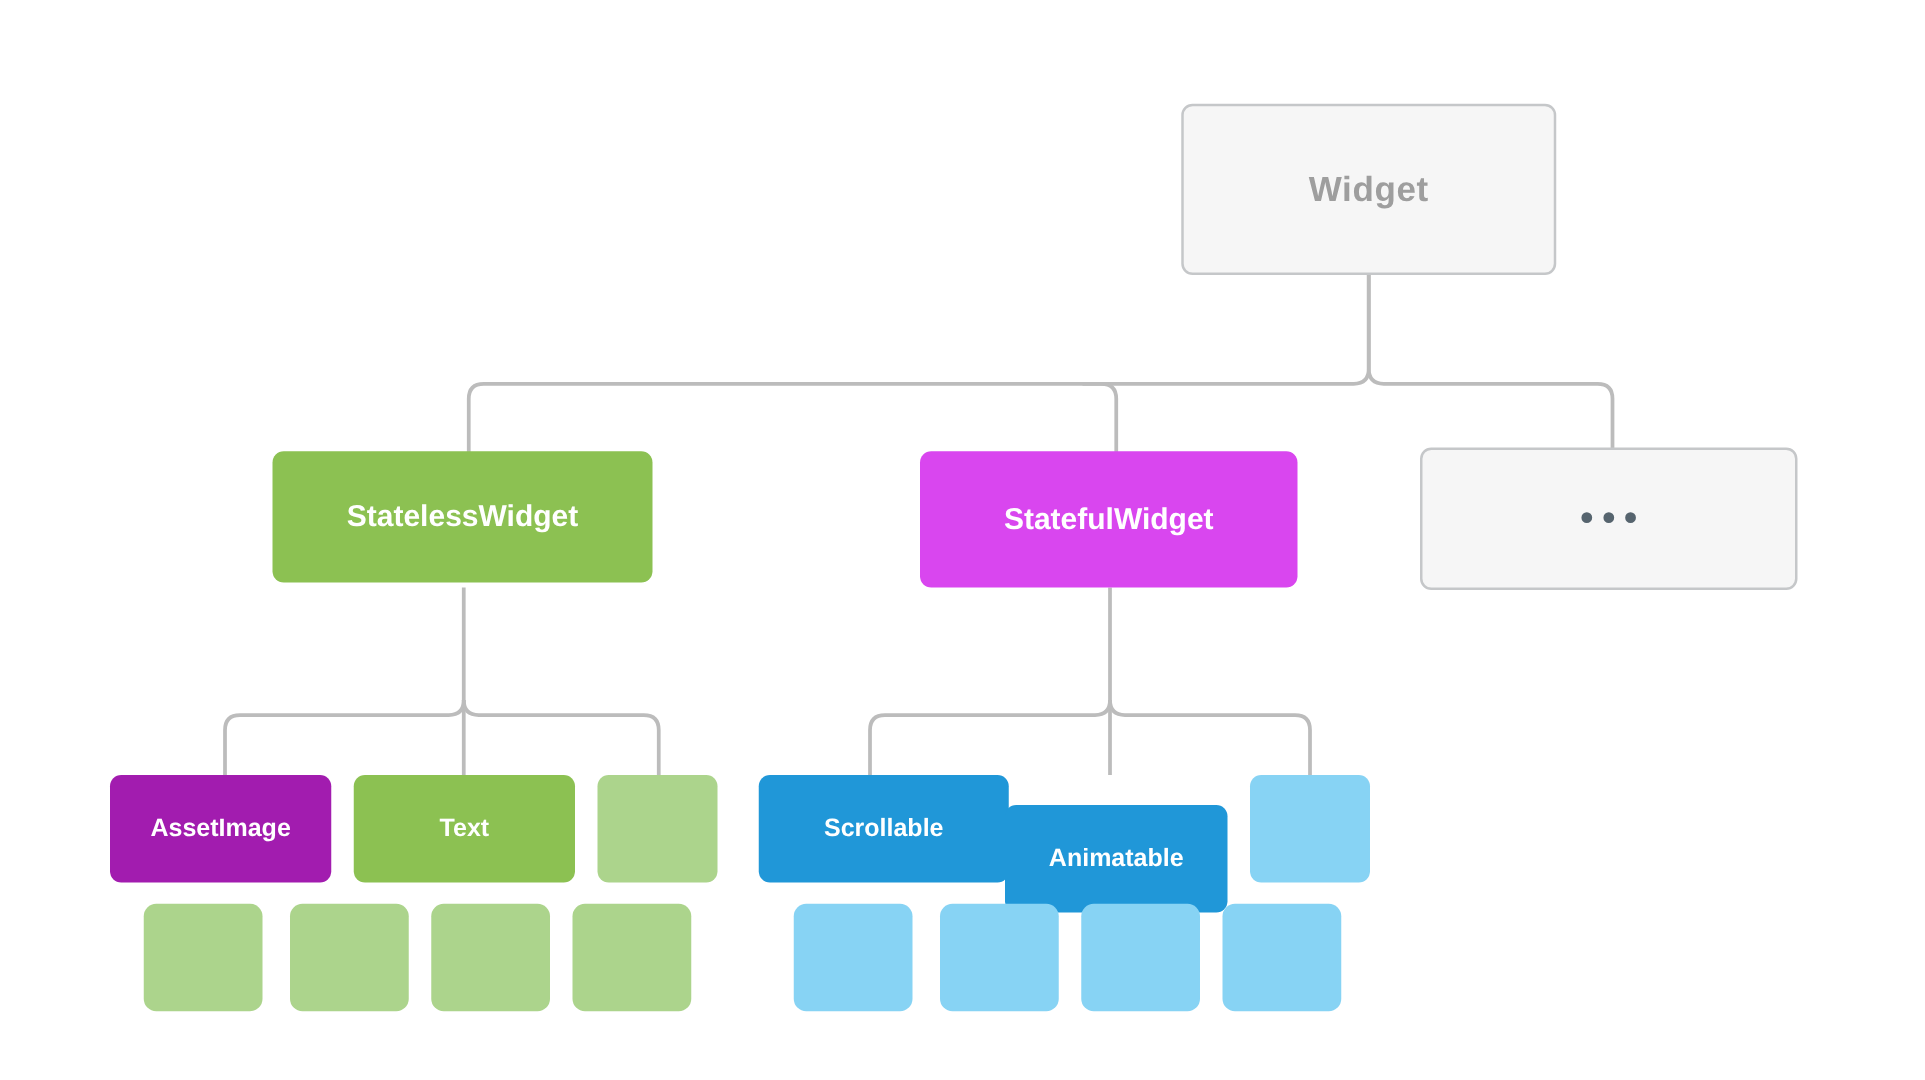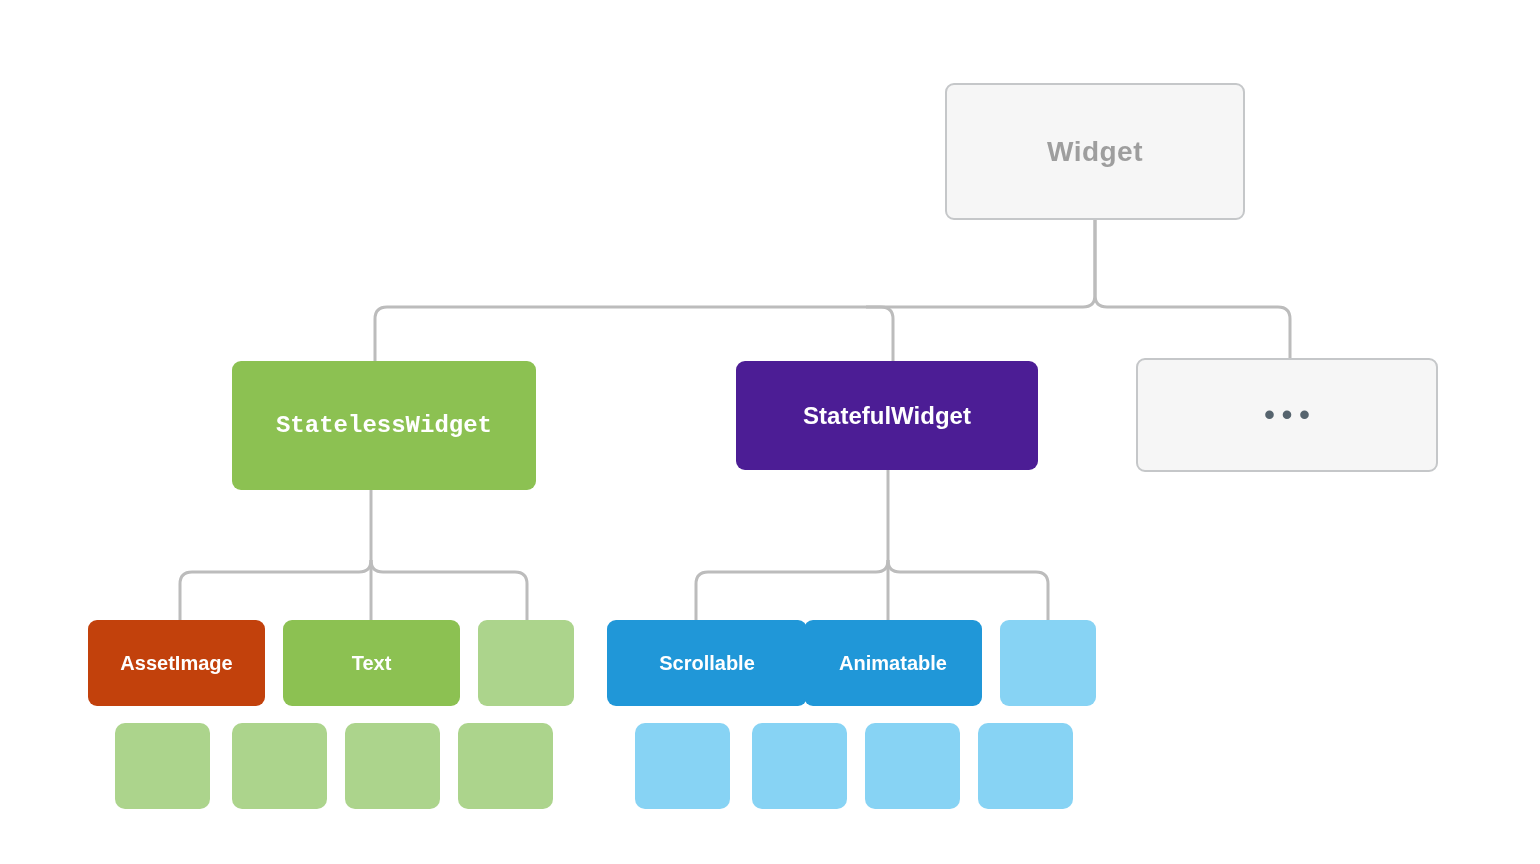--- a/index.html
+++ b/index.html
@@ -60,49 +60,49 @@
       <path d="M 888 470 V 620"></path>
       <path d="M 888 560 Q 888 572 876 572 H 708 Q 696 572 696 584 V 620"></path>
       <path d="M 888 560 Q 888 572 900 572 H 1036 Q 1048 572 1048 584 V 620"></path>
     </g>
   </svg>
 
   <div class="node gray lvl1" style="left: 945px; top: 83px; width: 300px; height: 137px; background-color: rgb(246, 246, 246); border-color: rgb(197, 199, 201); color: rgb(158, 158, 158);">
     <span>Widget</span>
   </div>
 
-  <div class="node lvl2" style="left: 232px; top: 361px; width: 304px; height: 129px; background-color: rgb(140, 193, 82); font-family: Liberation Mono, monospace;">
+  <div class="node lvl2" style="left: 218px; top: 361px; width: 304px; height: 105px; background-color: rgb(140, 193, 82);">
     <span>StatelessWidget</span>
   </div>
 
-  <div class="node lvl2" style="left: 736px; top: 361px; width: 302px; height: 109px; background-color: #4c1d95;">
+  <div class="node lvl2" style="left: 736px; top: 361px; width: 302px; height: 109px; background-color: #d946ef;">
     <span>StatefulWidget</span>
   </div>
 
   <div class="node gray lvl2" style="left: 1136px; top: 358px; width: 302px; height: 114px; background-color: rgb(246, 246, 246); border-color: rgb(197, 199, 201); color: rgb(86, 100, 110);">
     <span class="dots">•••</span>
   </div>
 
-  <div class="node lvl3" style="left: 88px; top: 620px; width: 177px; height: 86px; background-color: #c2410c;">
+  <div class="node lvl3" style="left: 88px; top: 620px; width: 177px; height: 86px; background-color: #a21caf;">
     <span>AssetImage</span>
   </div>
 
   <div class="node lvl3" style="left: 283px; top: 620px; width: 177px; height: 86px; background-color: rgb(140, 193, 82); text-align: right;">
     <span>Text</span>
   </div>
 
   <div class="node lvl3" style="left: 478px; top: 620px; width: 96px; height: 86px; background-color: rgb(172, 212, 140);">
     <span></span>
   </div>
 
   <div class="node lvl3" style="left: 607px; top: 620px; width: 200px; height: 86px; background-color: rgb(32, 151, 216);">
     <span>Scrollable</span>
   </div>
 
-  <div class="node lvl3" style="left: 804px; top: 620px; width: 178px; height: 86px; background-color: rgb(32, 151, 216);">
+  <div class="node lvl3" style="left: 804px; top: 644px; width: 178px; height: 86px; background-color: rgb(32, 151, 216);">
     <span>Animatable</span>
   </div>
 
   <div class="node lvl3" style="left: 1000px; top: 620px; width: 96px; height: 86px; background-color: rgb(135, 211, 244);">
     <span></span>
   </div>
 
   <div class="node sq" style="left: 115px; top: 723px; width: 95px; height: 86px; background-color: rgb(172, 212, 140);"></div>
   <div class="node sq" style="left: 232px; top: 723px; width: 95px; height: 86px; background-color: rgb(172, 212, 140);"></div>
   <div class="node sq" style="left: 345px; top: 723px; width: 95px; height: 86px; background-color: rgb(172, 212, 140);"></div>

